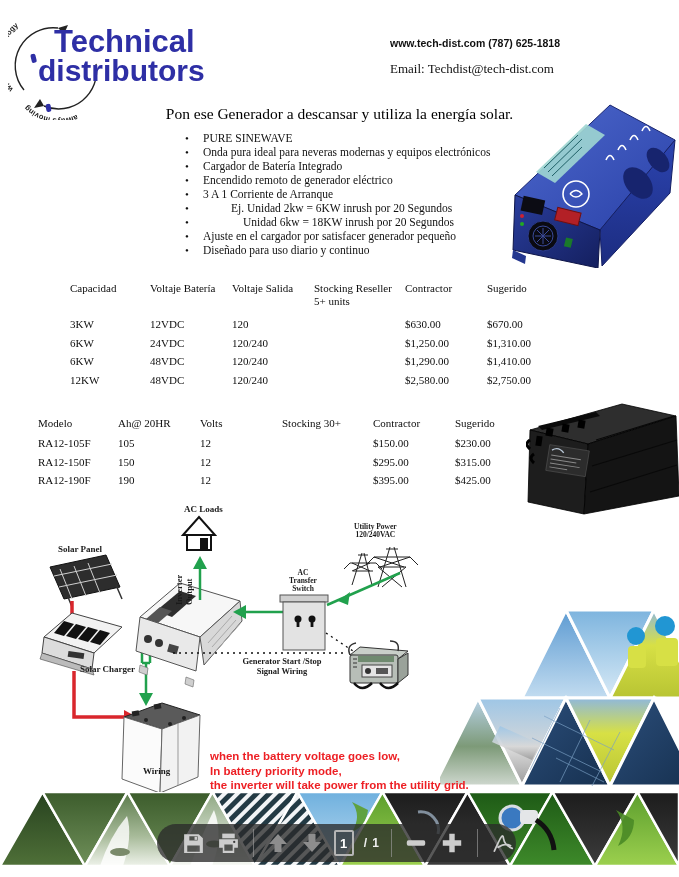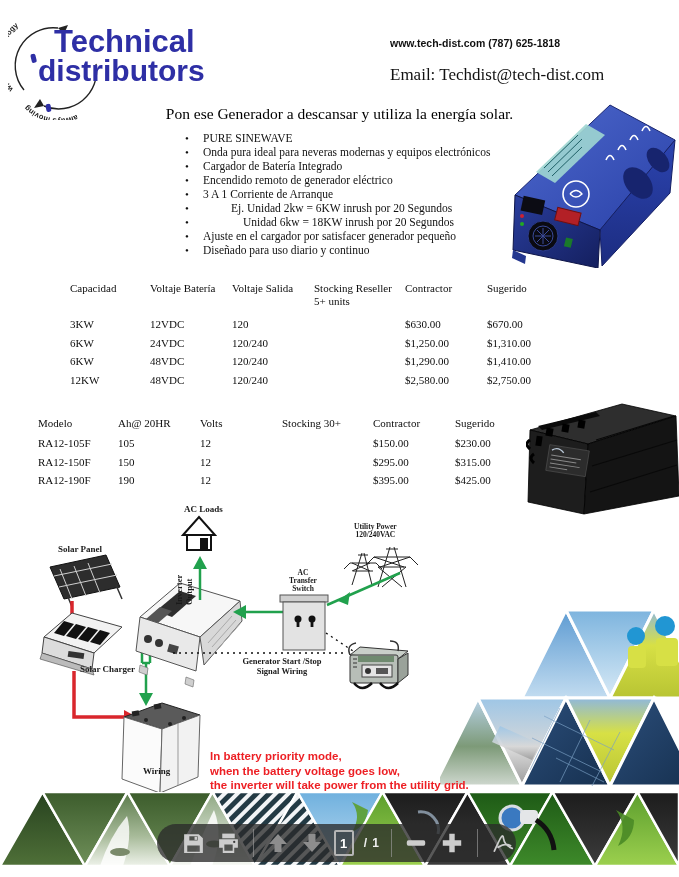--- a/index.html
+++ b/index.html
@@ -10,21 +10,21 @@
 
   
   .logo-wrap{left:8px;top:10px;width:240px;height:110px;}
   .logo-arcs{position:absolute;left:0;top:2px;}
   .logo-line1{position:absolute;left:46px;top:14px;font-family:"Liberation Sans",sans-serif;
               font-weight:bold;font-size:31px;color:#2e2fa5;letter-spacing:0px;}
   .logo-line2{position:absolute;left:30px;top:44px;font-family:"Liberation Sans",sans-serif;
               font-weight:bold;font-size:30px;color:#2e2fa5;}
   .contact{left:390px;top:36px;line-height:14px;}
   .contact .site{font-family:"Liberation Sans",sans-serif;font-weight:bold;font-size:10.5px;}
-  .contact .mail{font-size:17px;margin-top:18px;}
+  .contact .mail{font-size:13px;margin-top:12px;}
 
   
   .title{left:0;right:0;top:105px;text-align:center;font-size:15.5px;color:#000;}
   .bullets{left:185px;top:131px;font-size:11.5px;}
   .bullet-row{height:14px;line-height:14px;display:flex;}
   .bullet-row::before{content:"•";width:18px;font-size:11px;}
   .bullet-row .txt.ind1{padding-left:28px;}
   .bullet-row .txt.ind2{padding-left:40px;}
 
   
@@ -381,22 +381,22 @@
   <div class="dlabel small pre lbl-utility">Utility Power
 120/240VAC</div>
   <div class="dlabel small pre lbl-switch">AC
 Transfer
 Switch</div>
   <div class="dlabel pre lbl-genwire">Generator Start /Stop
 Signal Wiring</div>
 </div>
 
 <div class="abs note">
+  <div>when the battery voltage goes low,</div>
   <div>In battery priority mode,</div>
-  <div>when the battery voltage goes low,</div>
   <div>the inverter will take power from the utility grid.</div>
 </div>
 
 <svg class="abs collage" width="239" height="182" viewBox="0 0 239 182">
   <defs>
     <linearGradient id="csky" x1="0" y1="0" x2="0" y2="1">
         <stop offset="0" stop-color="#5d9bd2"></stop>
         <stop offset="1" stop-color="#c2dcf0"></stop>
       </linearGradient>
     <linearGradient id="csky2" x1="0" y1="0" x2="0" y2="1">

